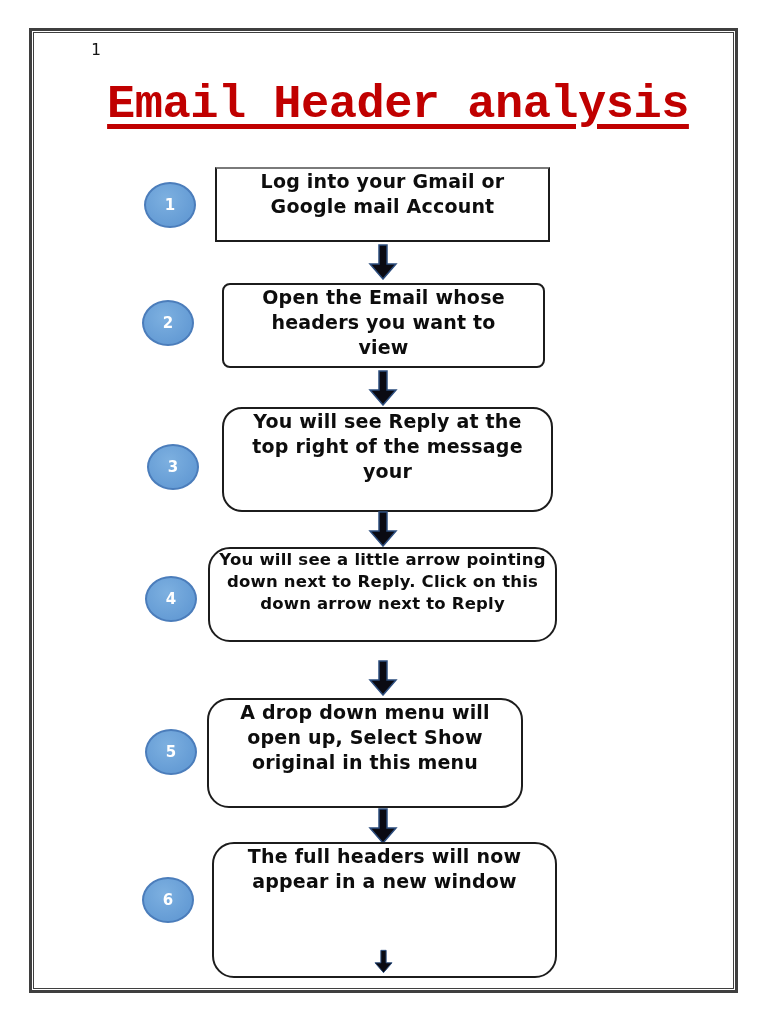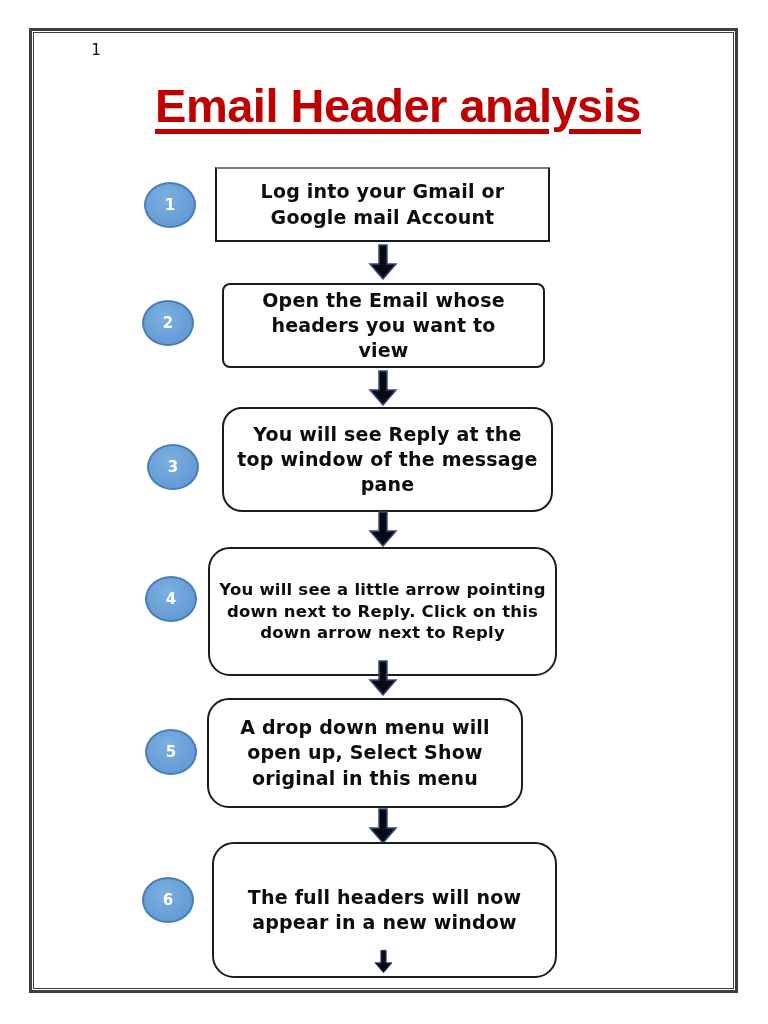--- a/index.html
+++ b/index.html
@@ -18,40 +18,40 @@
     border:1px solid var(--page-border, #3f3f3f);
   }
   .page-number {
     position:absolute; left:91px; top:40px;
     font-family:"DejaVu Sans Mono", monospace;
     font-size:16px; color:#141414;
   }
   .doc-title {
     position:absolute; left:28px; top:78px; width:740px;
     text-align:center;
-    font-family:Liberation Sans, sans-serif;
+    font-family:Liberation Mono, monospace;
     font-weight:bold; font-size:47px; letter-spacing:-0.5px;
     color:var(--title-red, #C00000);
   }
   .doc-title span {
     text-decoration:underline;
     text-decoration-thickness:5px;
     text-underline-offset:7px;
   }
   .box {
     position:absolute; box-sizing:border-box; background:#ffffff;
     border:2px solid var(--box-border, #1c1c1c);
-    display:flex; align-items:center; justify-content:center;
+    display:flex; align-items:flex-start; justify-content:center;
     text-align:center; font-weight:bold; color:#0d0d0d;
     font-size:19px; line-height:1.32; letter-spacing:0.2px;
   }
   #box1 { left:215px; top:167px; width:335px; height:75px; padding:0 18px; border-top-color:#7a7a7a; }
   #box2 { left:222px; top:283px; width:323px; height:85px;  padding:0 24px; border-radius:8px; }
   #box3 { left:222px; top:407px; width:331px; height:105px; padding:0 12px; border-radius:20px; }
-  #box4 { left:208px; top:547px; width:349px; height:129px; padding:0 1px; border-radius:22px; font-size:16.5px; }
+  #box4 { left:208px; top:547px; width:349px; height:95px; padding:0 1px; border-radius:22px; font-size:16.5px; }
   #box5 { left:207px; top:698px; width:316px; height:110px; padding:0 24px; border-radius:22px; }
   #box6 { left:212px; top:842px; width:345px; height:136px; padding:0 18px; border-radius:22px; }
   .badge {
     position:absolute; width:52px; height:46px; box-sizing:border-box;
     border-radius:50%;
     background:radial-gradient(ellipse at 42% 35%, #7db0e0 0%, var(--badge-blue, #659cd5) 70%);
     border:2px solid var(--badge-border-blue, #4b7dbb);
     display:flex; align-items:center; justify-content:center;
     color:#ffffff; font-weight:bold; font-size:15px;
   }
@@ -104,21 +104,21 @@
     <span>Open the Email whose headers you want to view</span>
   </div>
   <svg class="arrow" id="arrow2" viewBox="0 0 32 36">
     <path d="M12 1 L20 1 L20 20 L29 20 L16 35 L3 20 L12 20 Z"></path>
   </svg>
 
   <div class="badge" id="badge3">
     <span>3</span>
   </div>
   <div class="box" id="box3">
-    <span>You will see Reply at the top window of the message pane</span>
+    <span>You will see Reply at the top right of the message your</span>
   </div>
   <svg class="arrow" id="arrow3" viewBox="0 0 32 36">
     <path d="M12 1 L20 1 L20 20 L29 20 L16 35 L3 20 L12 20 Z"></path>
   </svg>
 
   <div class="badge" id="badge4">
     <span>4</span>
   </div>
   <div class="box" id="box4">
     <span>You will see a little arrow pointing down next to Reply. Click on this down arrow next to Reply</span>

